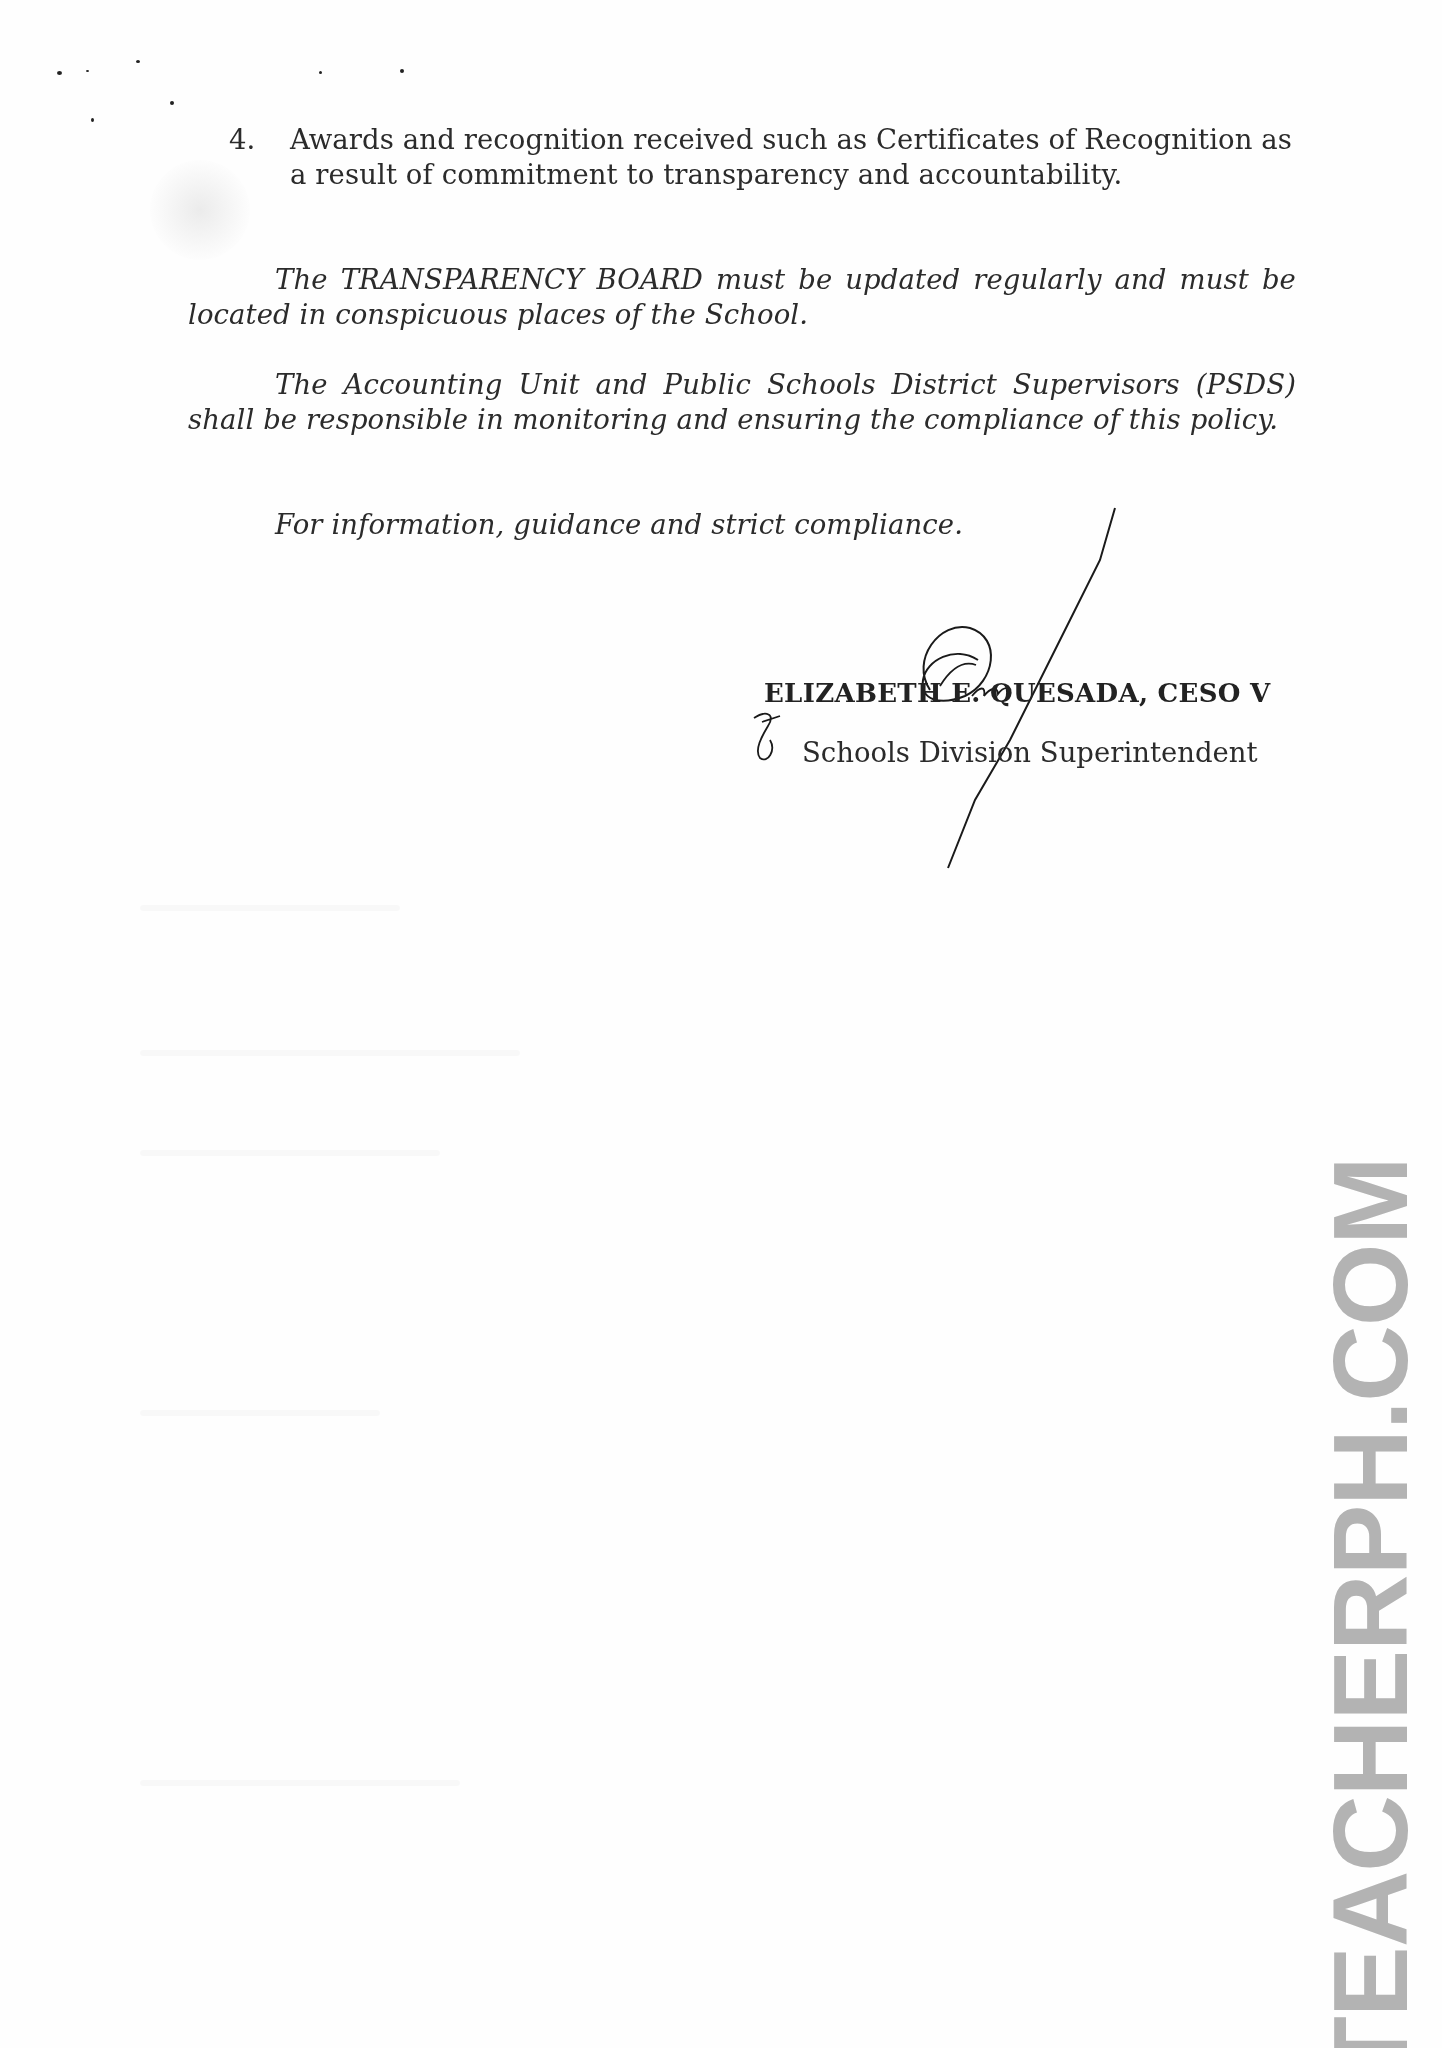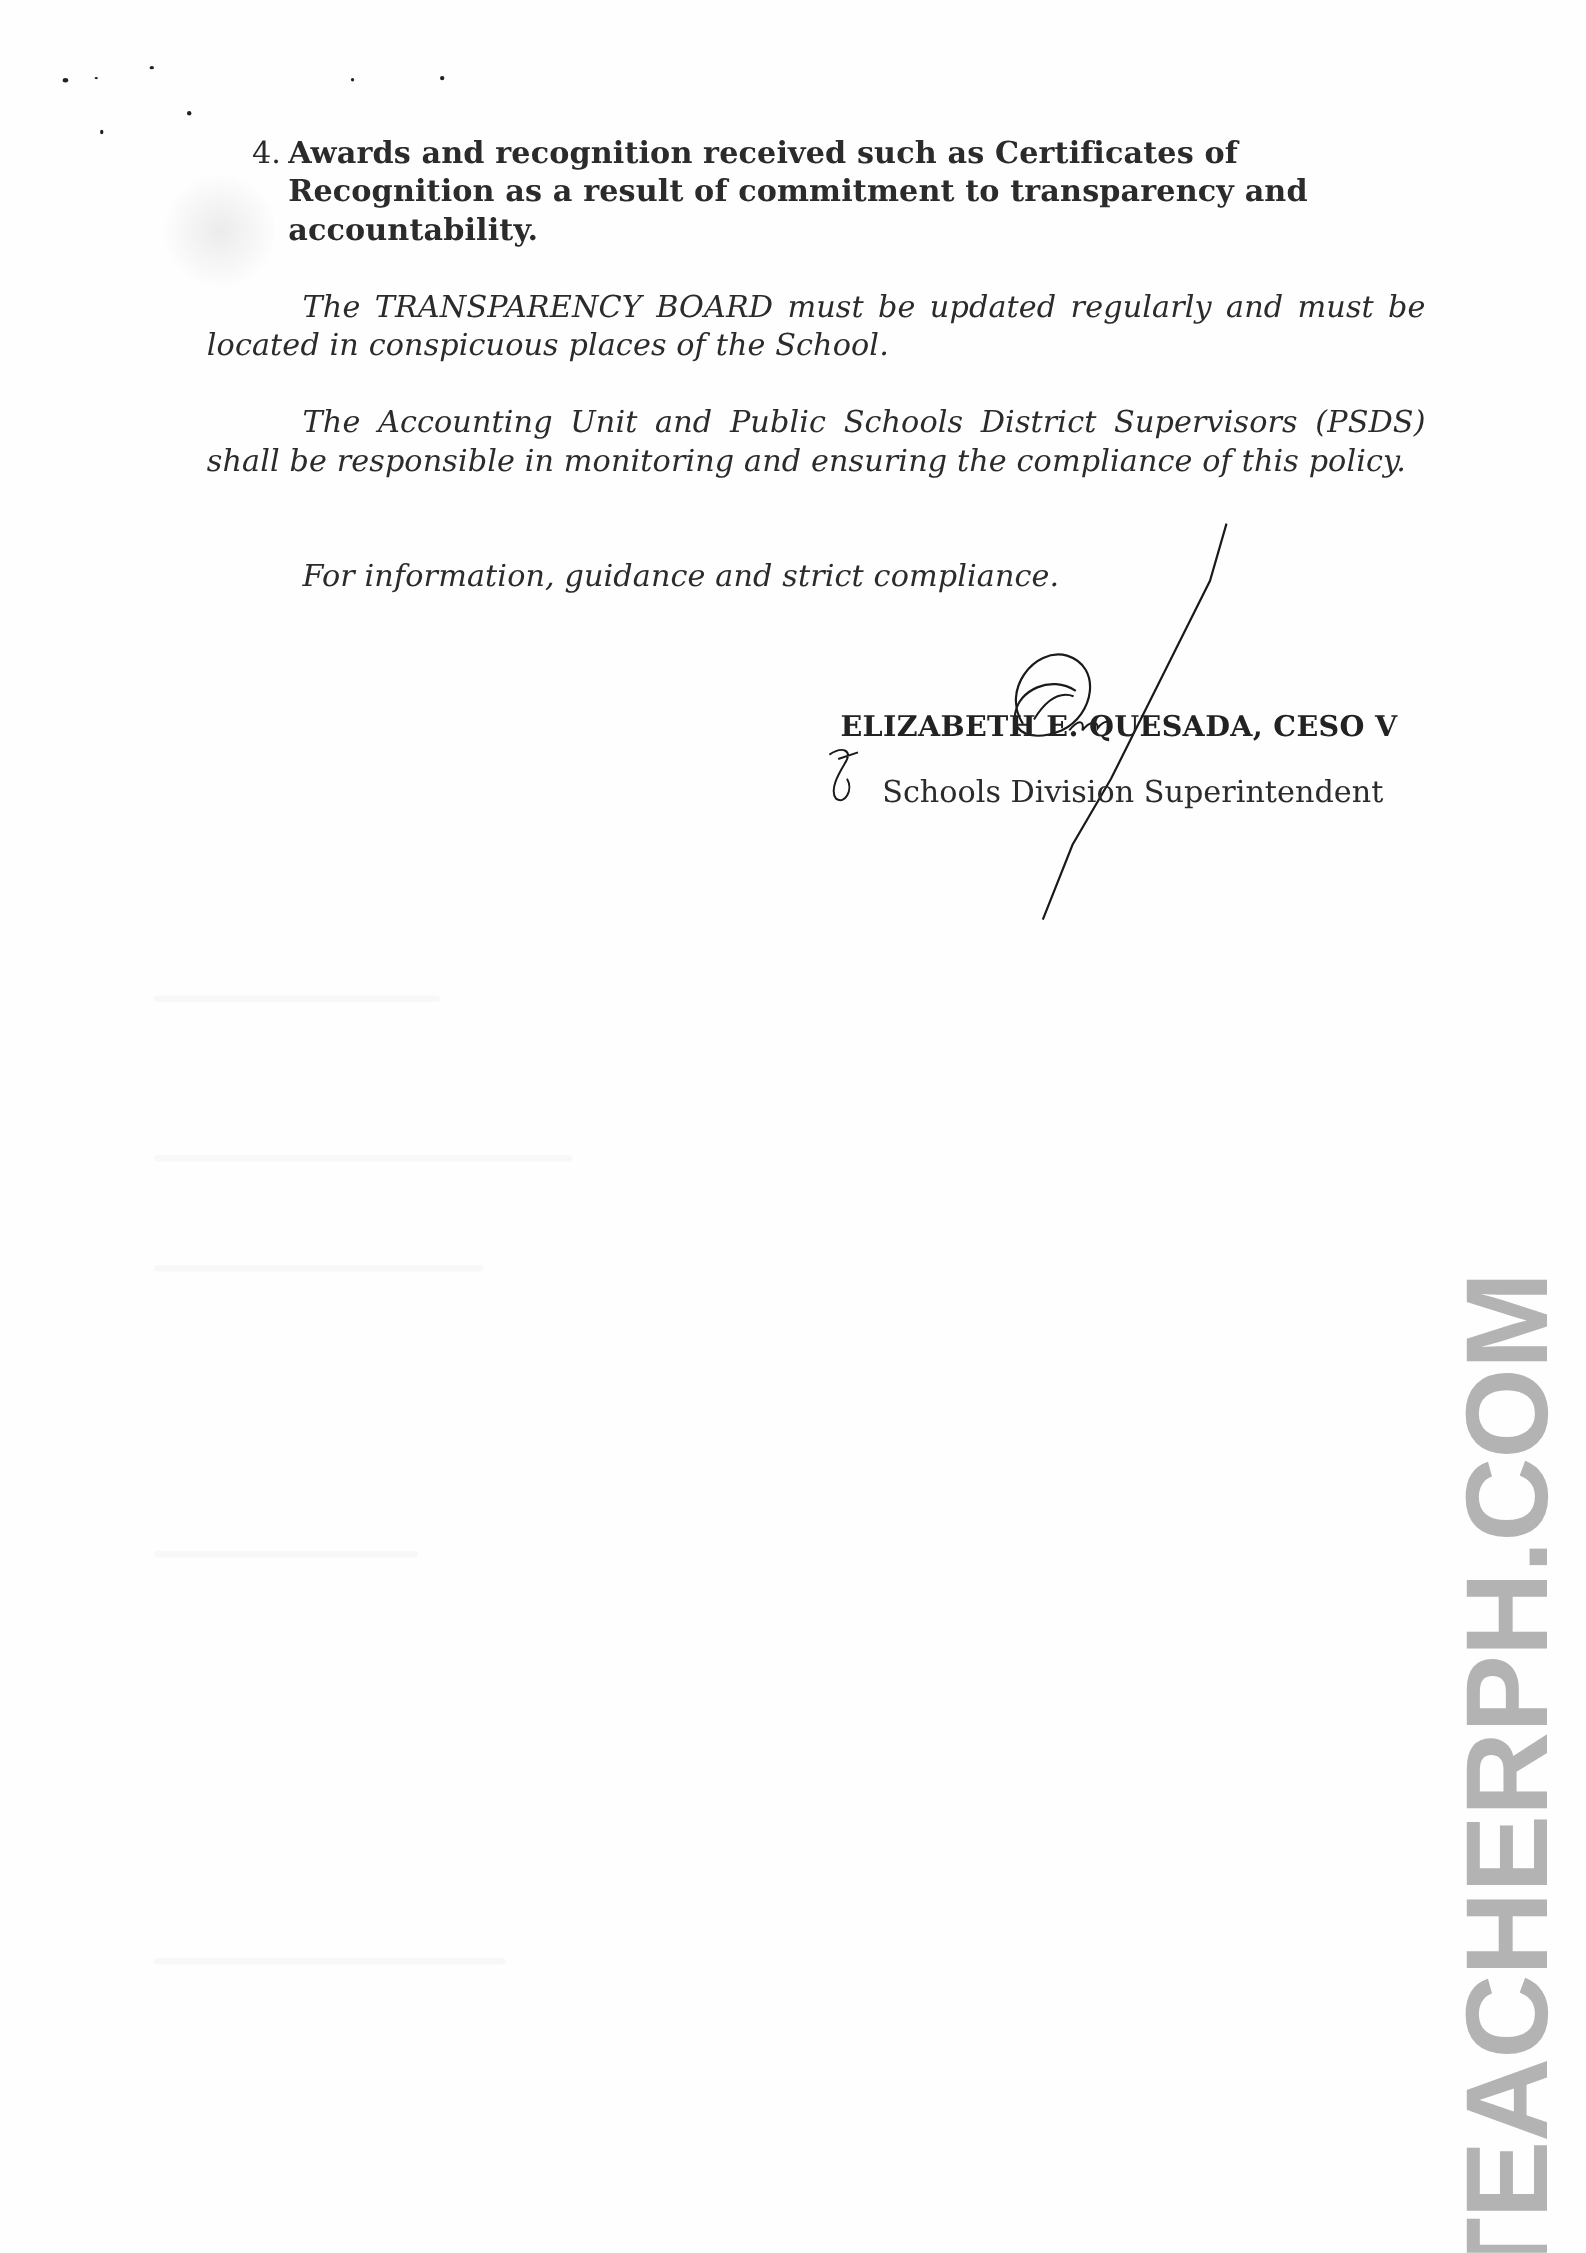--- a/index.html
+++ b/index.html
@@ -41,43 +41,42 @@
       left: 229px;
       top: 122px;
       width: 1070px;
     }
     .list-item .num {
       position: absolute;
       left: 0;
       top: 0;
     }
     .list-item .body {
-      margin-left: 33px;
+      margin-left: 61px;
       display: block;
-      font-weight: bold;
     }
     .para {
       left: 188px;
       width: 1108px;
       text-align: justify;
       text-align-last: left;
       font-style: italic;
     }
     .para .first-line-indent {
       display: inline-block;
       width: 87px;
     }
     .para-1 { top: 262px; }
     .para-2 { top: 367px; }
     .para-3 { top: 507px; }
 
     .signature-area {
       position: absolute;
       left: 740px;
-      top: 528px;
+      top: 560px;
       width: 560px;
       height: 260px;
     }
     .signatory-name {
       position: absolute;
       left: 24px;
       top: 118px;
       font-family: "DejaVu Serif", "Liberation Serif", serif;
       font-weight: bold;
       font-size: 26px;

